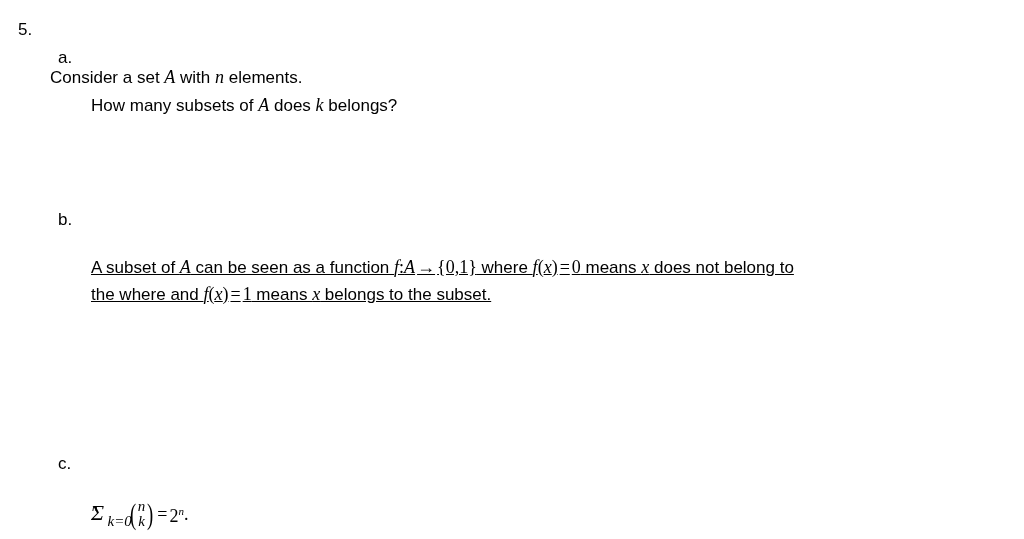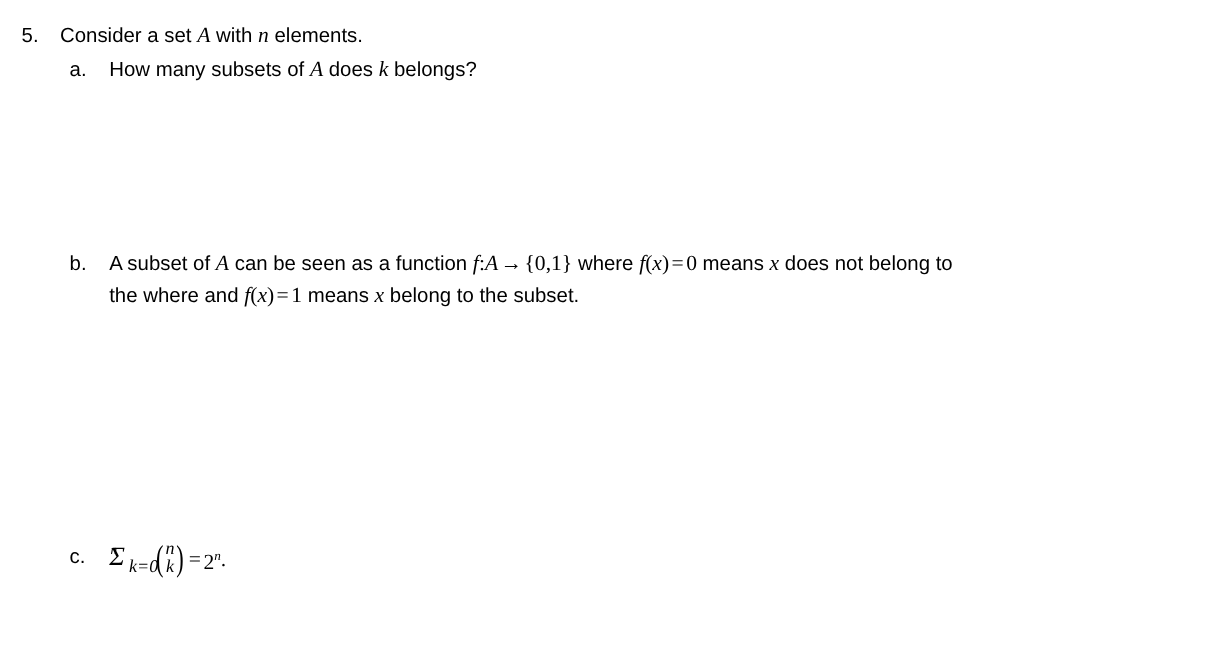--- a/index.html
+++ b/index.html
@@ -25,20 +25,21 @@
     align-items: flex-start;
   }
   .marker {
     flex: 0 0 auto;
     font-size: 17px;
     line-height: 27px;
   }
   .q-main {
     font-size: 17px;
     line-height: 27px;
+    margin-top: 48px;
   }
   
   #question-5 {
     left: 18px;
     top: 16px;
   }
   #question-5 .marker { width: 32px; }
 
   
   #part-a {
@@ -47,21 +48,21 @@
   }
   #part-a .marker { width: 33px; }
 
   
   #part-b {
     left: 58px;
     top: 206px;
     width: 950px;
   }
   #part-b .marker { width: 33px; }
-  #part-b .q-main { max-width: 915px; }
+  #part-b .q-main { max-width: 915px; text-decoration: underline; }
 
   
   #part-c {
     left: 58px;
     top: 450px;
   }
   #part-c .marker { width: 33px; }
 
   
   .mi {
@@ -177,21 +178,21 @@
 
   <div class="q-item" id="part-a">
     <span class="marker">a.</span>
     <span class="q-main"><span>How many subsets of </span><span class="mi">A</span><span> does </span><span class="mi">k</span><span> belongs?</span></span>
   </div>
 
   <div class="q-item" id="part-b">
     <span class="marker">b.</span>
     <span class="q-main">
       <span class="line"><span>A subset of </span><span class="mi">A</span><span> can be seen as a function </span><span class="func-f">f</span><span class="mo-plain">:</span><span class="mi">A</span><span class="mo">→</span><span class="mn">{0,1}</span><span> where </span><span class="func-f">f</span><span class="paren">(</span><span class="mi">x</span><span class="paren">)</span><span class="mo">=</span><span class="mn">0</span><span> means </span><span class="mi">x</span><span> does not belong to</span></span>
-      <span class="line"><span>the where and </span><span class="func-f">f</span><span class="paren">(</span><span class="mi">x</span><span class="paren">)</span><span class="mo">=</span><span class="mn">1</span><span> means </span><span class="mi">x</span><span> belong to the subset.</span></span>
+      <span class="line"><span>the where and </span><span class="func-f">f</span><span class="paren">(</span><span class="mi">x</span><span class="paren">)</span><span class="mo">=</span><span class="mn">1</span><span> means </span><span class="mi">x</span><span> belongs to the subset.</span></span>
     </span>
   </div>
 
   <div class="q-item" id="part-c">
     <span class="marker">c.</span>
     <span class="q-main"><span class="sum-expr">
           <span class="sigma-block">
             <span class="sigma">Σ</span>
             <span class="sigma-sup">n</span>
             <span class="sigma-sub">k=0</span>

